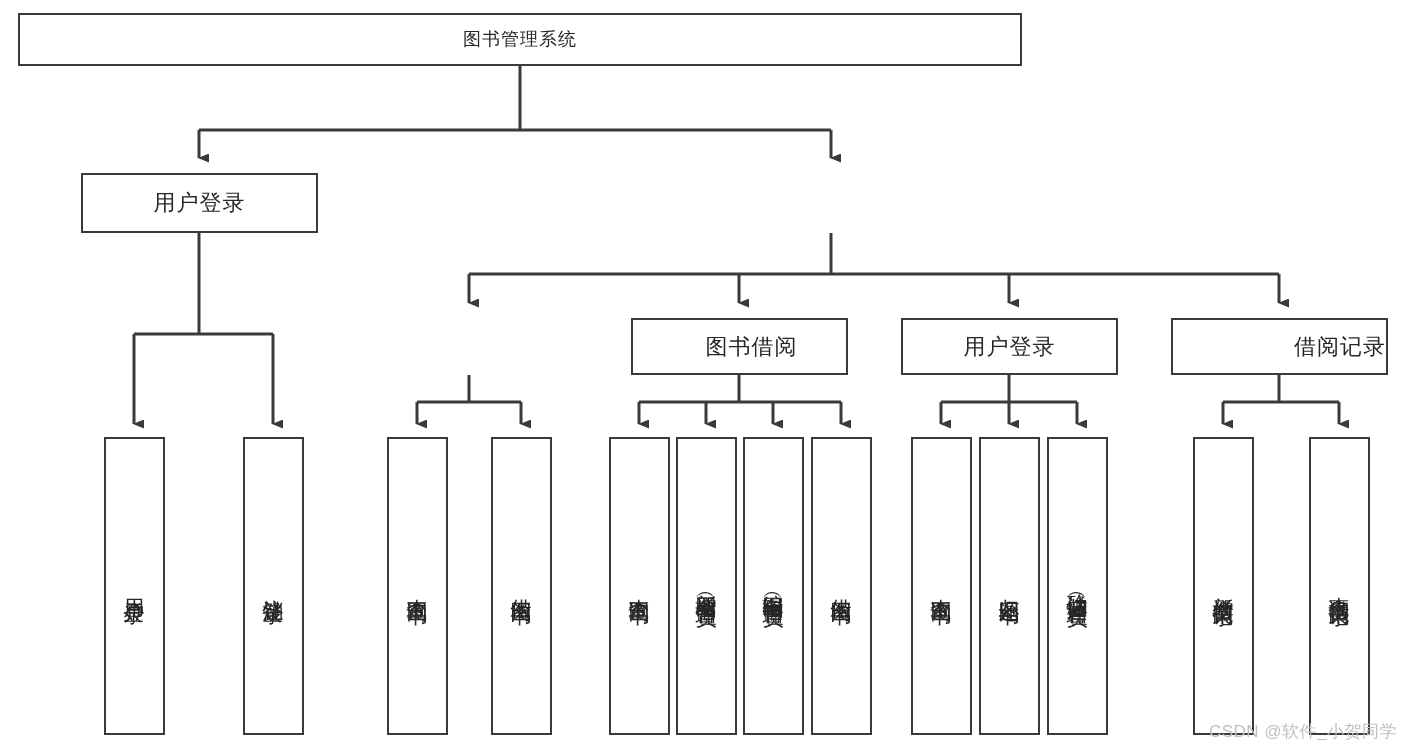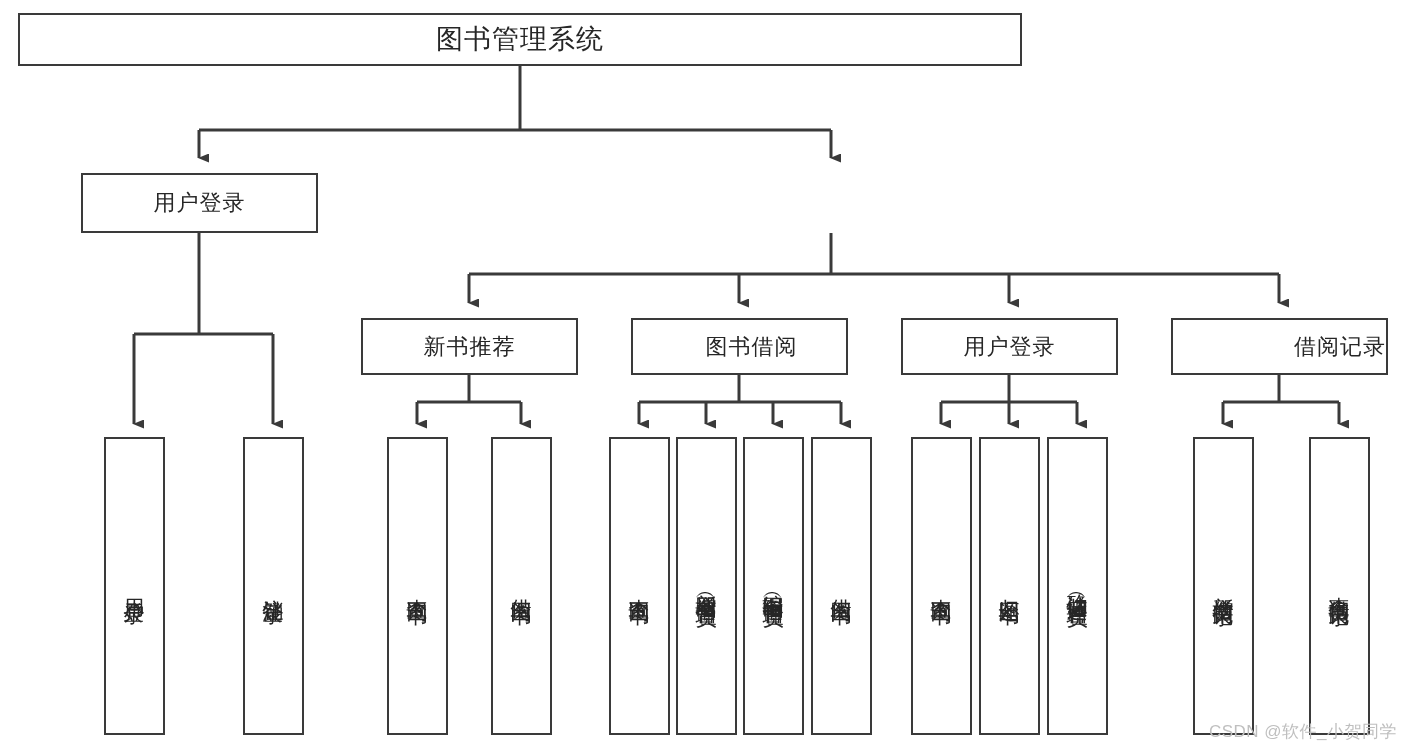--- a/index.html
+++ b/index.html
@@ -47,21 +47,21 @@
     letter-spacing: 1px;
   }
   .node.vert .vtext {
     writing-mode: vertical-rl;
     text-orientation: upright;
     white-space: nowrap;
     letter-spacing: 2px;
     line-height: 1;
   }
   .node.root {
-    font-size: 27px;
+    font-size: 18px;
     text-align: right;
   }
   .watermark {
     position: absolute;
     right: 8px;
     bottom: 4px;
     font-size: 17px;
     color: #bfbfbf;
     letter-spacing: 0.5px;
     white-space: nowrap;
@@ -125,23 +125,20 @@
 
   <div class="node horiz root" style="left:18px; top:13px; width:1004px; height:53px;">
     <span>图书管理系统</span>
   </div>
 
   <div class="node horiz" style="left:81px; top:173px; width:237px; height:60px;">
     <span>用户登录</span>
   </div>
 
 
-  <div class="node horiz" style="left:361px; top:318px; width:217px; height:57px;">
-    <span>新书推荐</span>
-  </div>
 
   <div class="node horiz" style="left:631px; top:318px; width:217px; height:57px;padding-left:24px;">
     <span>图书借阅</span>
   </div>
 
   <div class="node horiz" style="left:901px; top:318px; width:217px; height:57px;">
     <span>用户登录</span>
   </div>
 
   <div class="node horiz" style="left:1171px; top:318px; width:217px; height:57px;justify-content:flex-end;">

